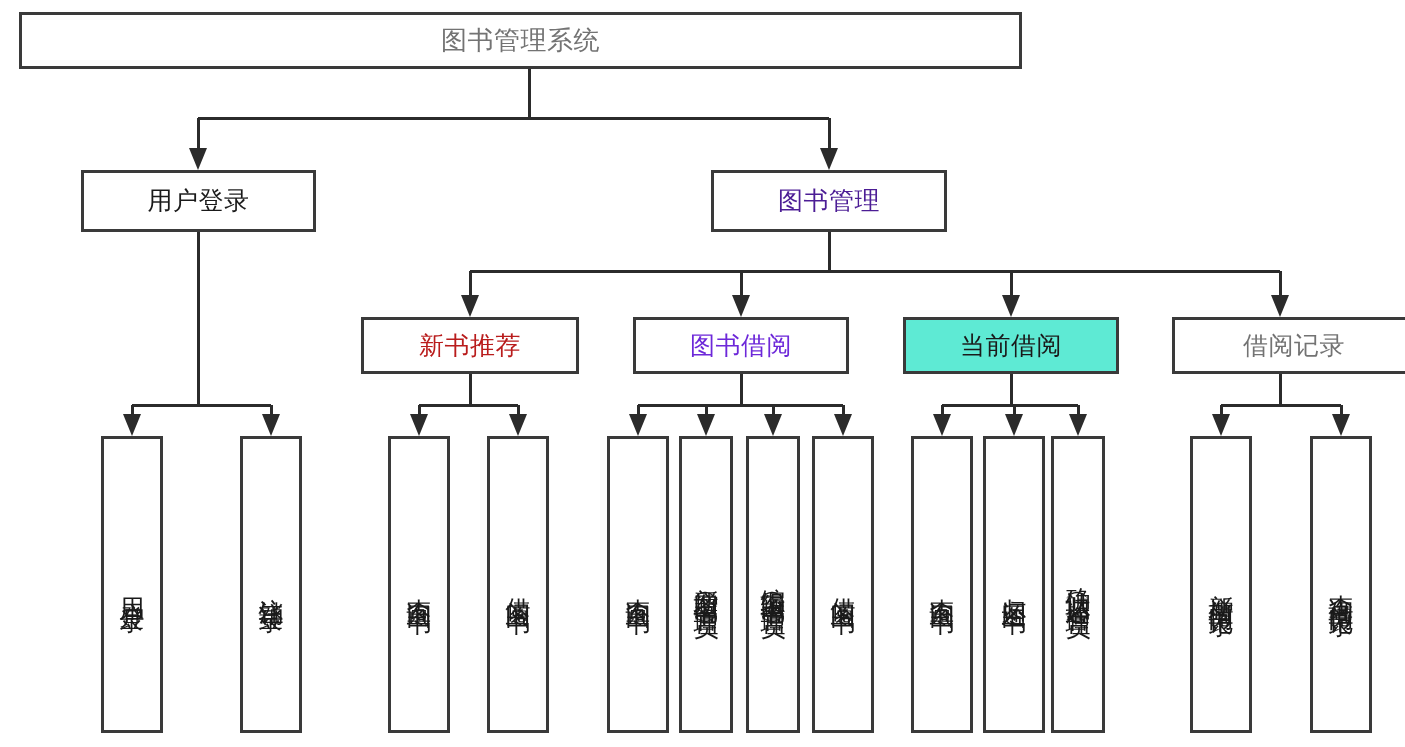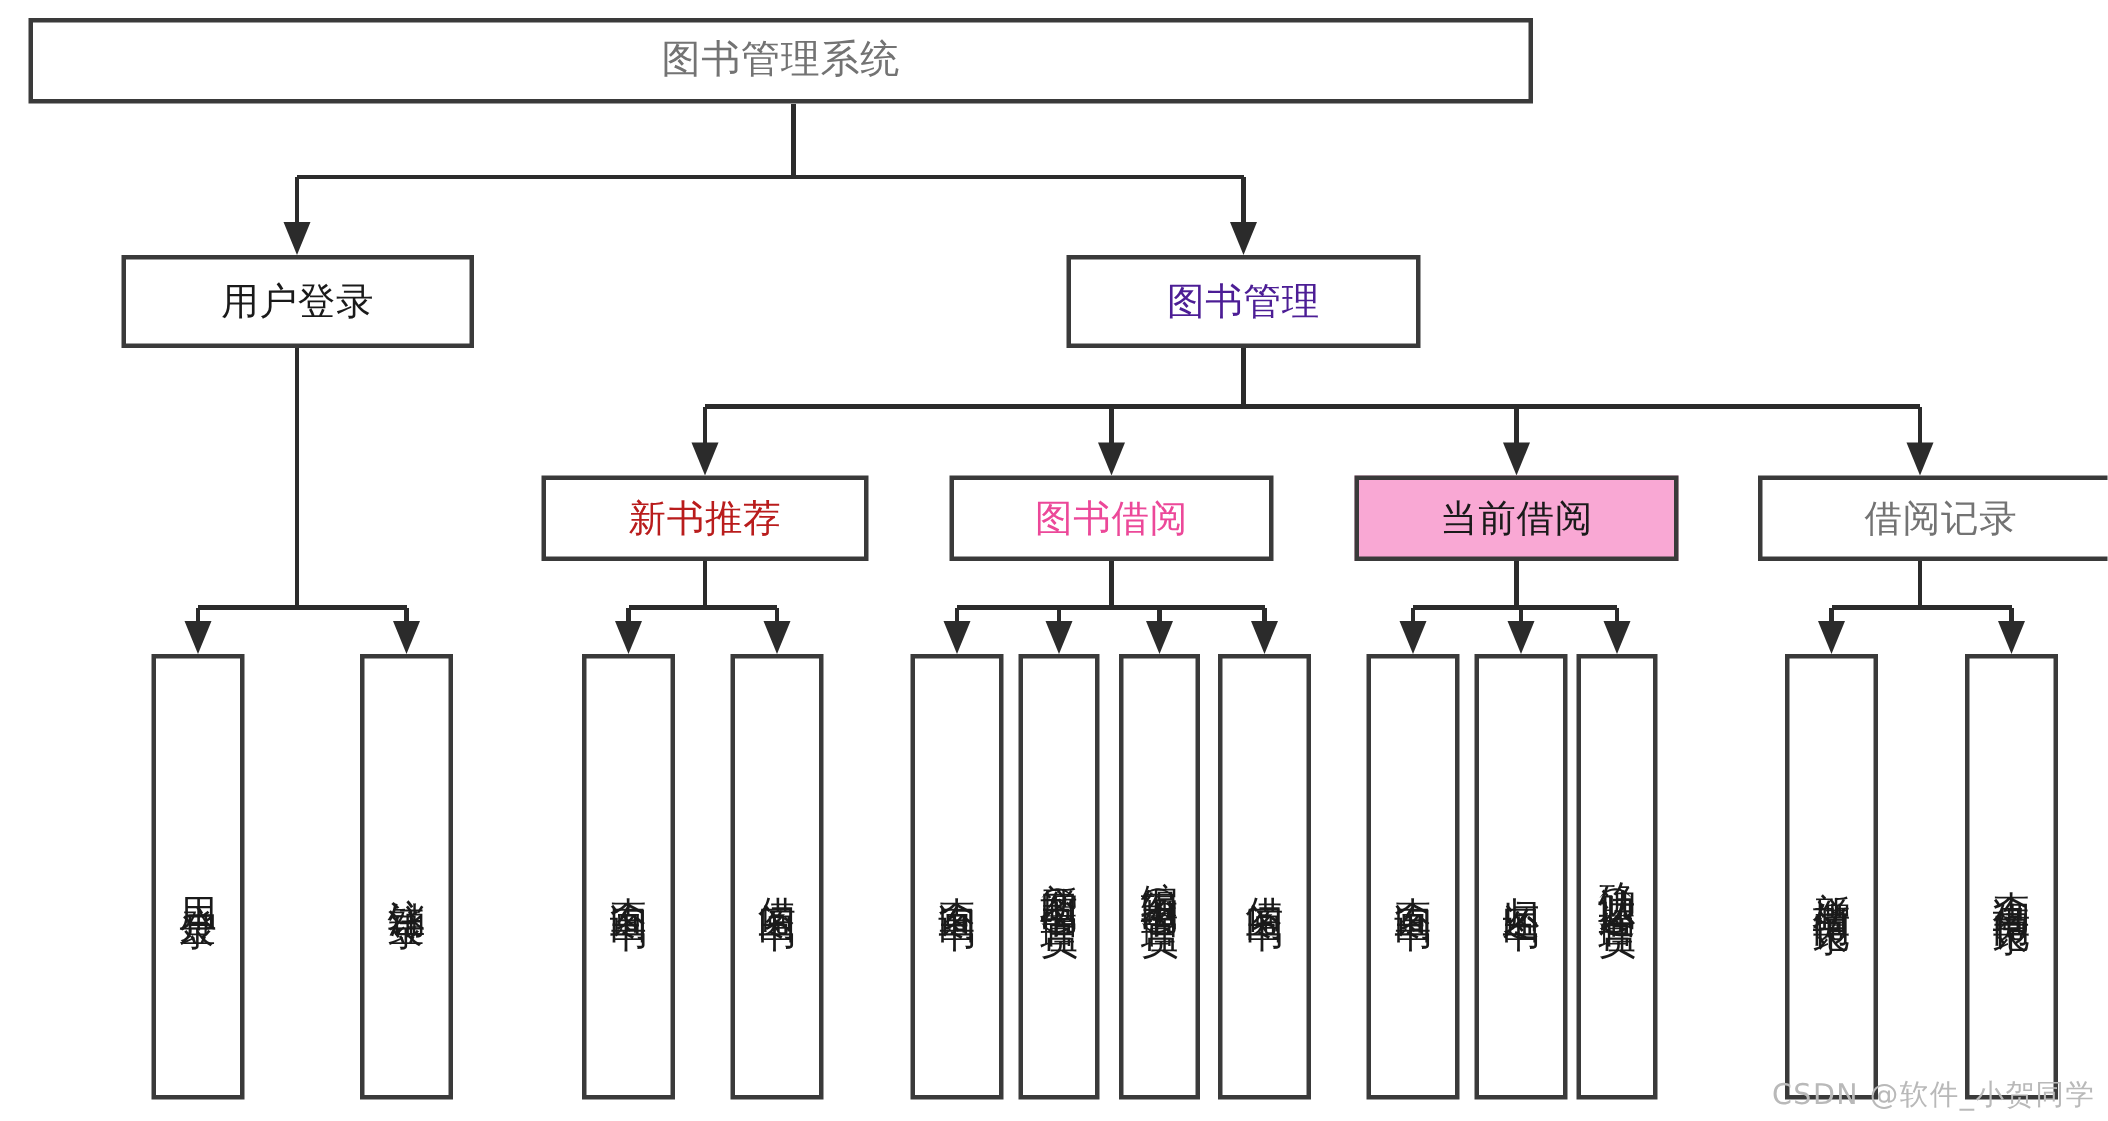--- a/index.html
+++ b/index.html
@@ -119,24 +119,24 @@
       </div>
       <div class="node horizontal" style="left: 81px; top: 170px; width: 235px; height: 62px; border-color: rgb(58, 58, 58); background: rgb(255, 255, 255); color: rgb(26, 26, 26);">
         <span class="label">用户登录</span>
       </div>
       <div class="node horizontal" style="left: 711px; top: 170px; width: 236px; height: 62px; border-color: rgb(58, 58, 58); background: rgb(255, 255, 255); color: #4c1d95;">
         <span class="label">图书管理</span>
       </div>
       <div class="node horizontal" style="left: 361px; top: 317px; width: 218px; height: 57px; border-color: rgb(58, 58, 58); background: rgb(255, 255, 255); color: #b91c1c;">
         <span class="label">新书推荐</span>
       </div>
-      <div class="node horizontal" style="left: 633px; top: 317px; width: 216px; height: 57px; border-color: rgb(58, 58, 58); background: rgb(255, 255, 255); color: #ec4899;">
+      <div class="node horizontal" style="left: 633px; top: 317px; width: 216px; height: 57px; border-color: rgb(58, 58, 58); background: rgb(255, 255, 255); color: #6d28d9;">
         <span class="label">图书借阅</span>
       </div>
-      <div class="node horizontal" style="left: 903px; top: 317px; width: 216px; height: 57px; border-color: rgb(58, 58, 58); background: #f9a8d4; color: rgb(26, 26, 26);">
+      <div class="node horizontal" style="left: 903px; top: 317px; width: 216px; height: 57px; border-color: rgb(58, 58, 58); background: #5eead4; color: rgb(26, 26, 26); font-family: Liberation Serif, serif;">
         <span class="label">当前借阅</span>
       </div>
       <div class="node horizontal" style="left: 1172px; top: 317px; width: 244px; height: 57px; border-color: rgb(58, 58, 58); background: rgb(255, 255, 255); color: #737373;">
         <span class="label">借阅记录</span>
       </div>
       <div class="node vertical" style="left: 101px; top: 436px; width: 62px; height: 297px; border-color: rgb(58, 58, 58); background: rgb(255, 255, 255); color: rgb(26, 26, 26);">
         <span class="label">用户登录</span>
       </div>
       <div class="node vertical" style="left: 240px; top: 436px; width: 62px; height: 297px; border-color: rgb(58, 58, 58); background: rgb(255, 255, 255); color: rgb(26, 26, 26);">
         <span class="label">注销登录</span>
@@ -168,14 +168,13 @@
       <div class="node vertical" style="left: 1051px; top: 436px; width: 54px; height: 297px; border-color: rgb(58, 58, 58); background: rgb(255, 255, 255); color: rgb(26, 26, 26);">
         <span class="label">确认归还（管理员）</span>
       </div>
       <div class="node vertical" style="left: 1190px; top: 436px; width: 62px; height: 297px; border-color: rgb(58, 58, 58); background: rgb(255, 255, 255); color: rgb(26, 26, 26);">
         <span class="label">新增借阅记录</span>
       </div>
       <div class="node vertical" style="left: 1310px; top: 436px; width: 62px; height: 297px; border-color: rgb(58, 58, 58); background: rgb(255, 255, 255); color: rgb(26, 26, 26);">
         <span class="label">查询借阅记录</span>
       </div>
     </div>
-  <div class="watermark">CSDN @软件_小贺同学</div>
 </div>
 
 </body></html>

